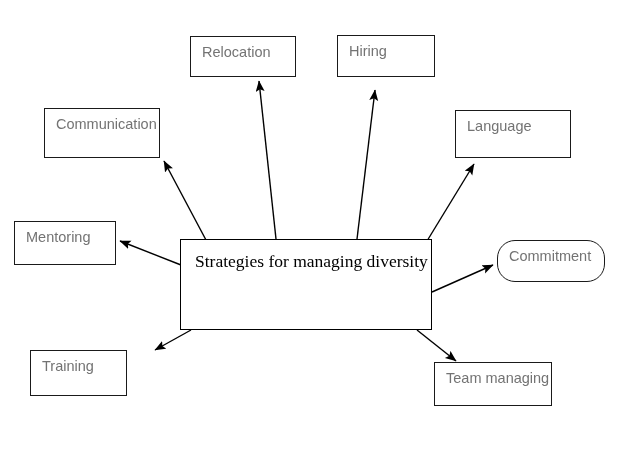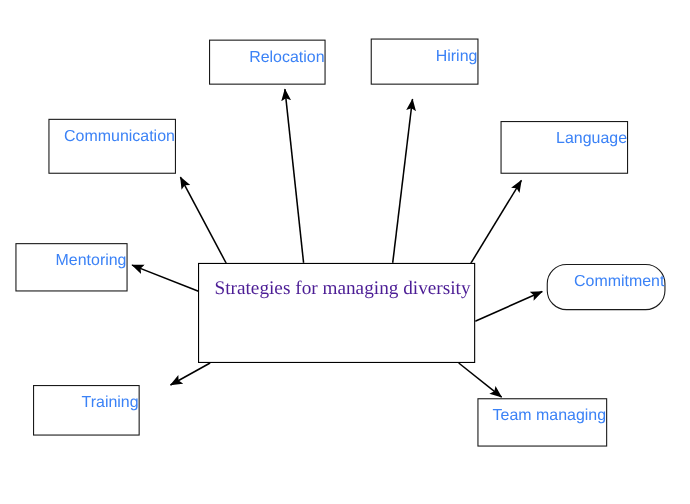--- a/index.html
+++ b/index.html
@@ -23,35 +23,34 @@
     height: 458px;
     pointer-events: none;
   }
   .node {
     position: absolute;
     box-sizing: border-box;
     border: 1px solid #1a1a1a;
     background: #ffffff;
     font-family: "Liberation Sans", sans-serif;
     font-size: 14.5px;
-    color: #3b82f6;
+    color: #737373;
     line-height: 1.15;
     padding: 7px 0 0 11px;
     z-index: 2;
     white-space: nowrap;
-    text-align: right;
   }
   .center-node {
     position: absolute;
     box-sizing: border-box;
     border: 1px solid #000000;
     background: #ffffff;
     font-family: "Liberation Serif", serif;
     font-size: 17.5px;
-    color: #4c1d95;
+    color: #000000;
     line-height: 1.32;
     padding: 10px 0 0 14px;
     z-index: 2;
   }
   .n-relocation  { left: 190px; top: 36px;  width: 106px; height: 41px; }
   .n-hiring      { left: 337px; top: 35px;  width: 98px;  height: 42px; }
   .n-communication { left: 44px; top: 108px; width: 116px; height: 50px; }
   .n-language    { left: 455px; top: 110px; width: 116px;  height: 48px; }
   .n-mentoring   { left: 14px;  top: 221px; width: 102px; height: 44px; }
   .n-commitment  { left: 497px; top: 240px; width: 108px; height: 42px; border-radius: 18px; }

